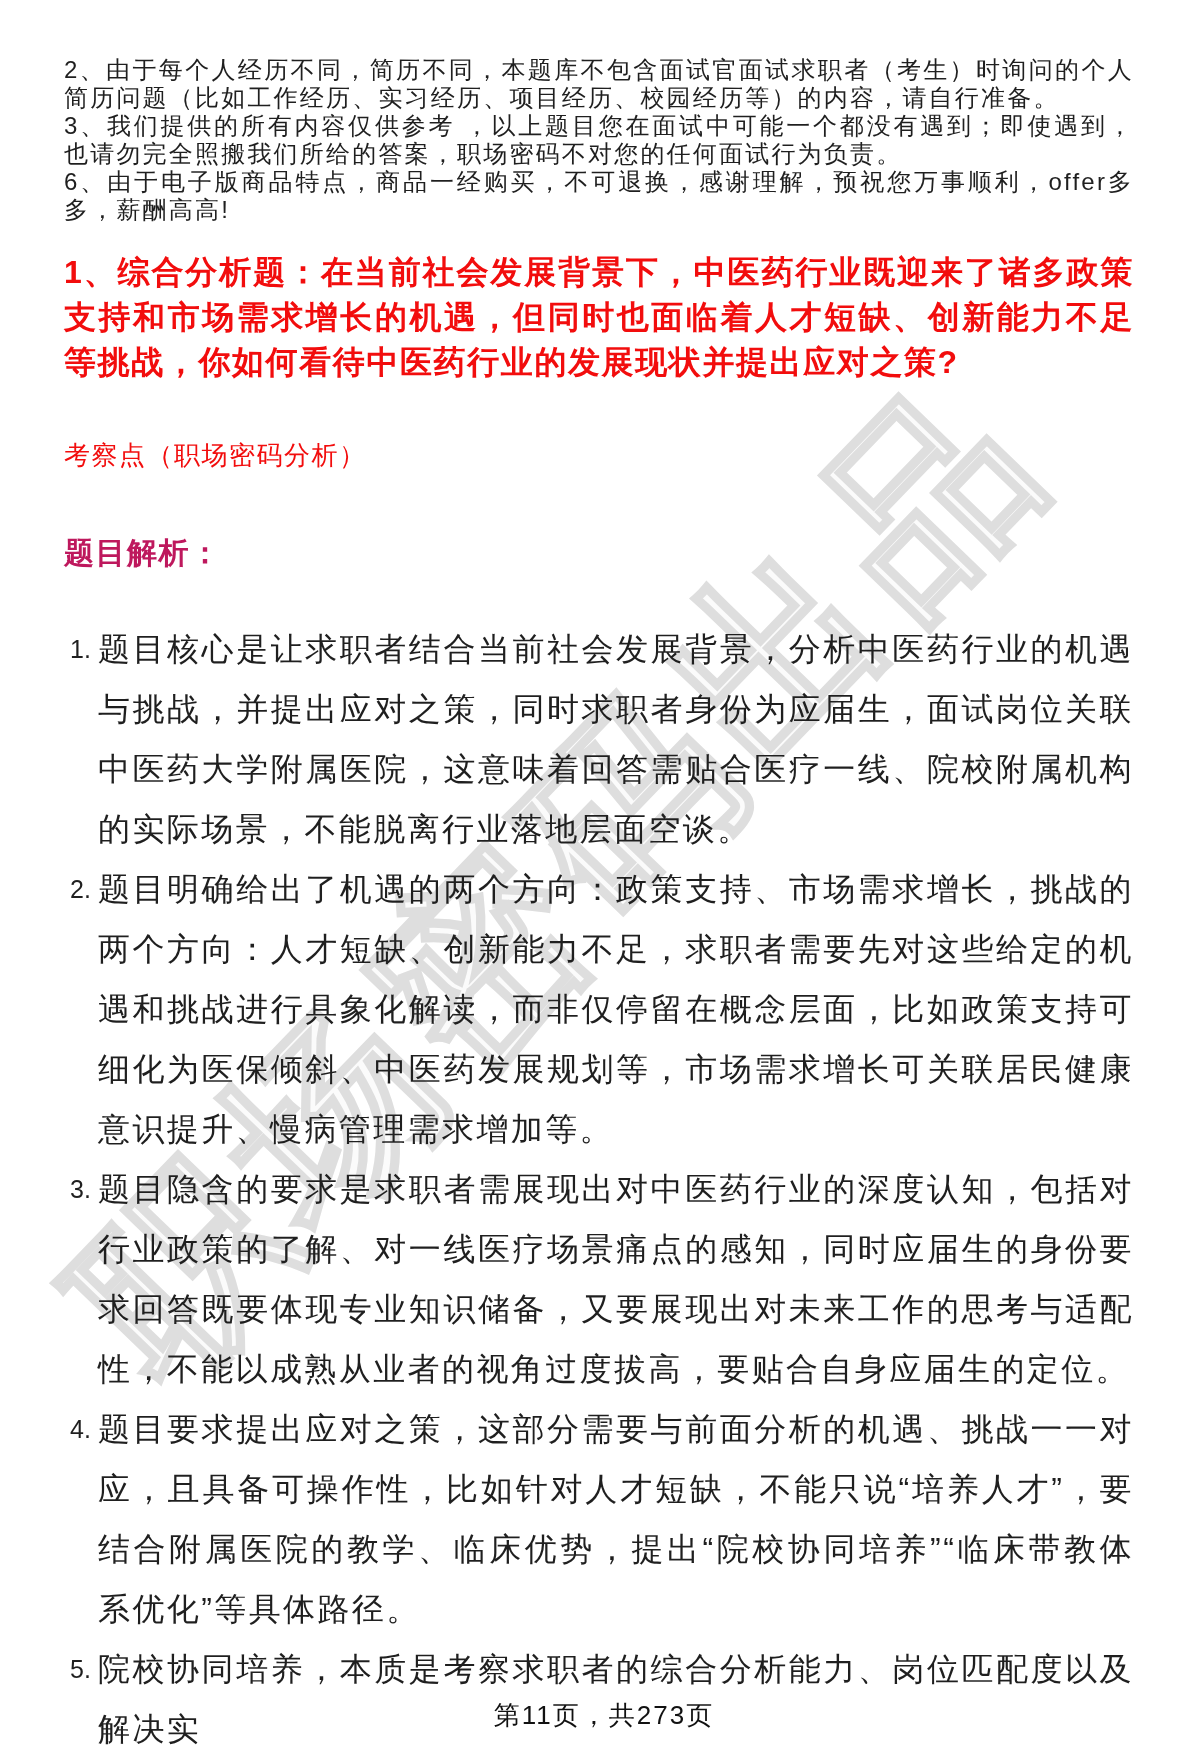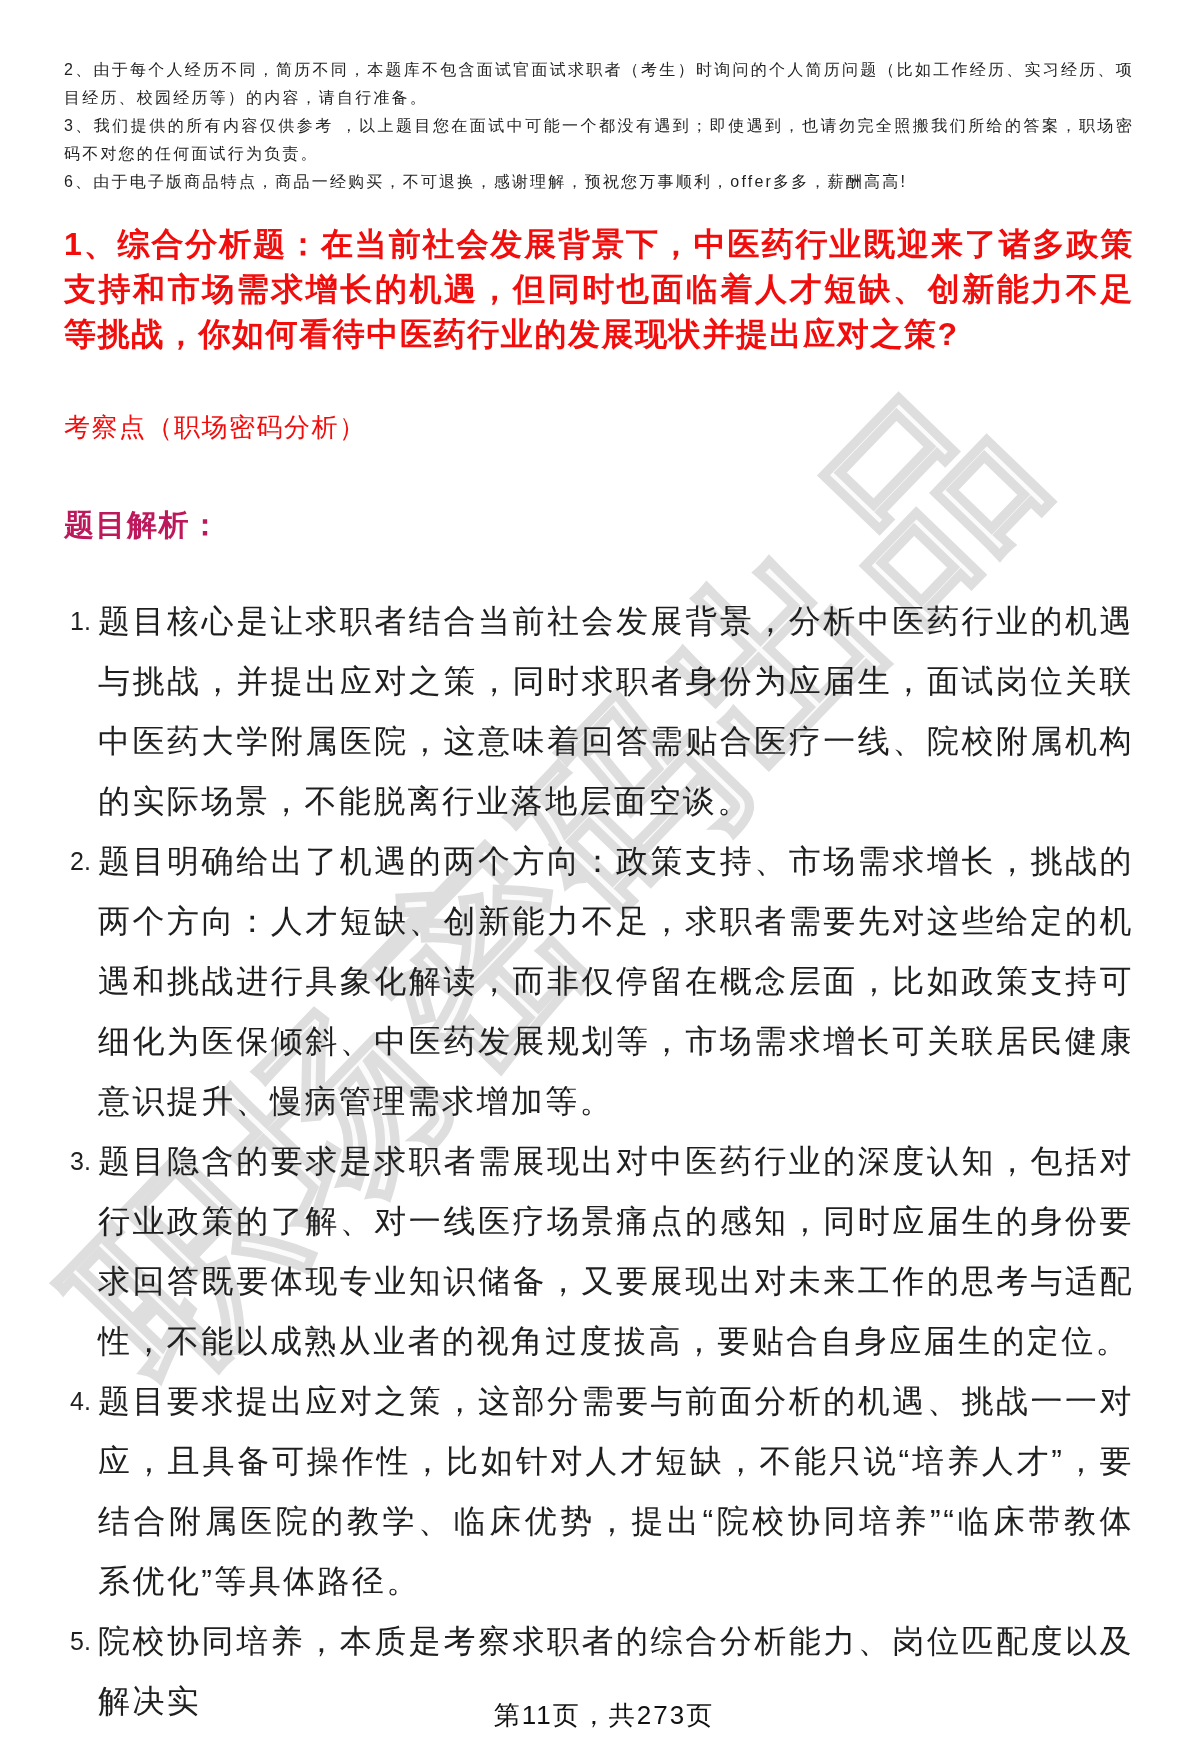--- a/index.html
+++ b/index.html
@@ -29,21 +29,21 @@
   .watermark span{
     font-size:200px;
     font-weight:800;
     letter-spacing:14px;
     color:rgba(0,0,0,0.015);
     -webkit-text-stroke:3px #dedede;
   }
   
   .disclaimer{
     margin:0;
-    font-size:16px;
+    font-size:24px;
     line-height:28px;
     letter-spacing:2.2px;
     text-align:justify;
   }
   
   .q-title{
     margin:26px 0 0 0;
     color:var(--red,#f20d0d);
     font-size:32px;
     font-weight:bold;

